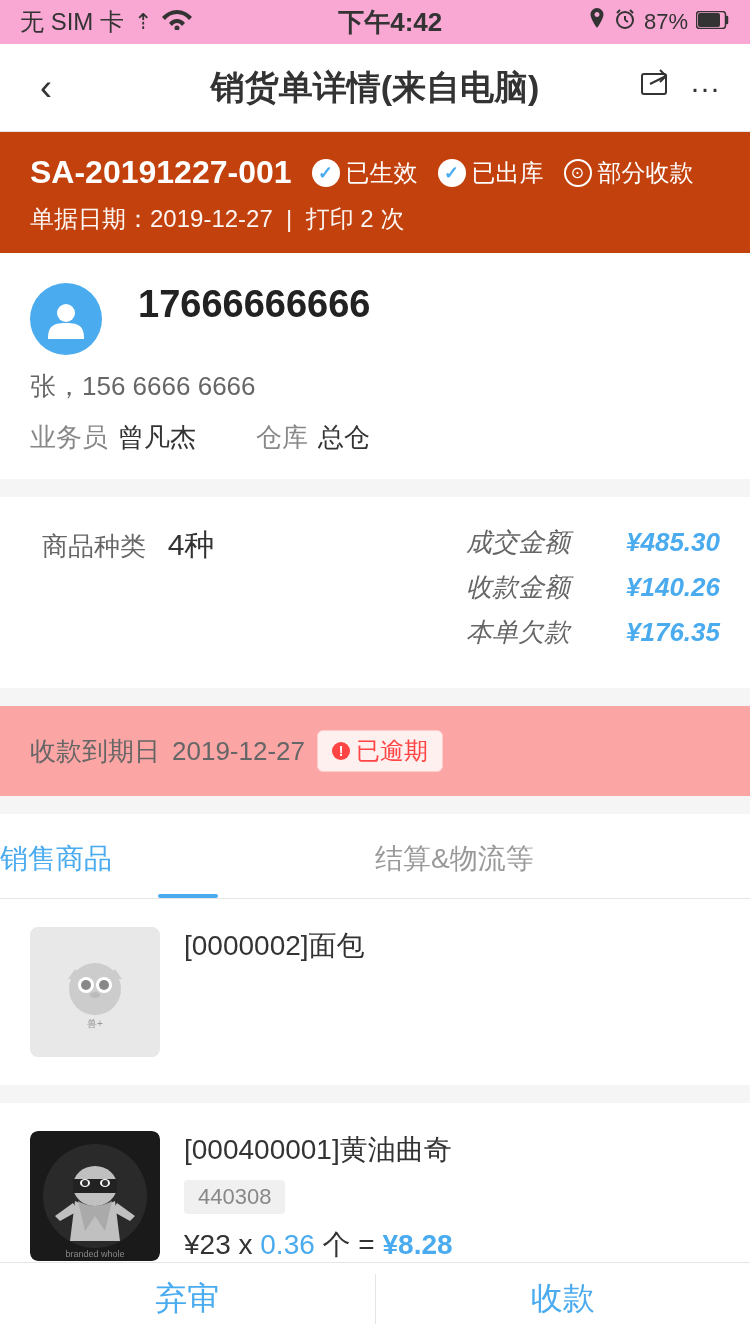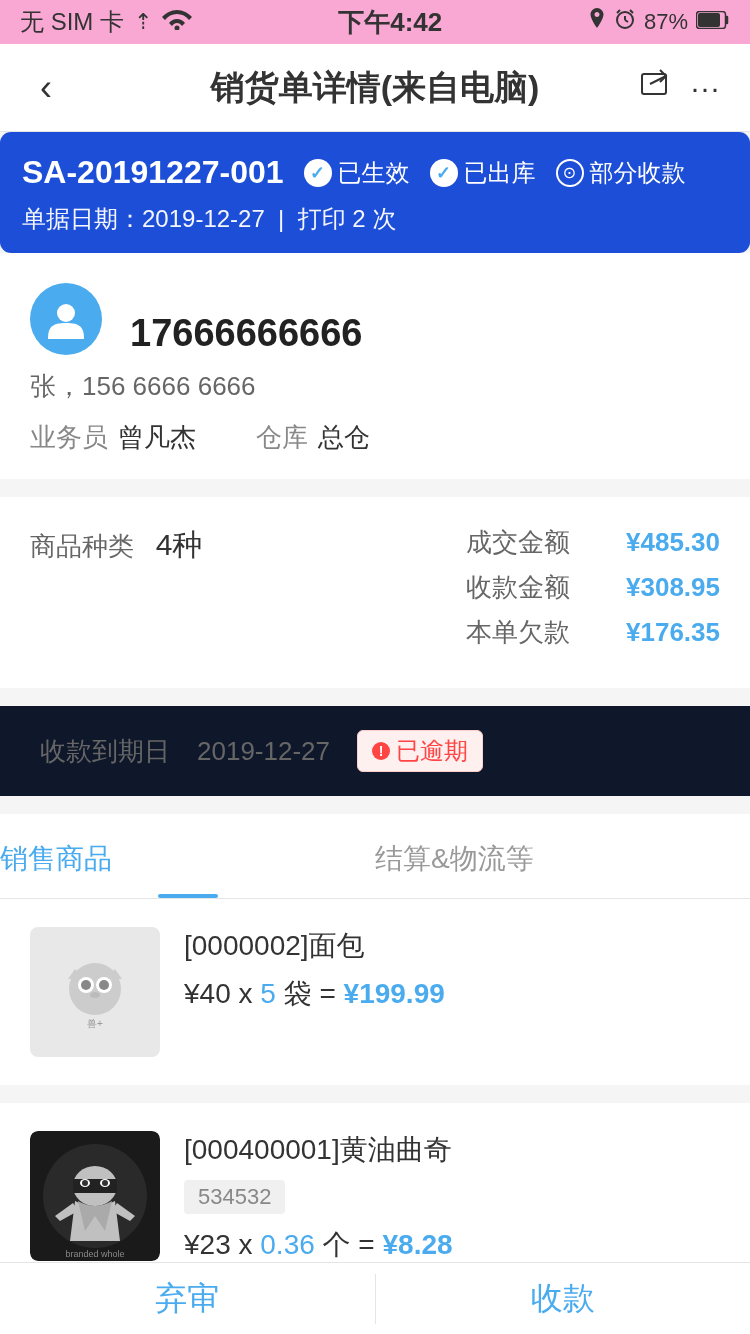--- a/index.html
+++ b/index.html
@@ -59,24 +59,23 @@
       gap: 20px;
     }
     .nav-action-btn {
       font-size: 30px;
       color: #333;
       cursor: pointer;
     }
 
     
     .order-header {
-      background: #1d4ed8;
-      padding: 22px 22px 18px;
+      background: #c2410c;
+      padding: 22px 30px 18px;
       color: #fff;
-      border-radius: 11px;
     }
     .order-header-top {
       display: flex;
       align-items: center;
       gap: 20px;
       margin-bottom: 12px;
       flex-wrap: wrap;
     }
     .order-id {
       font-size: 32px;
@@ -116,22 +115,22 @@
     }
 
     
     .customer-section {
       background: #fff;
       padding: 30px 30px 24px;
       margin-bottom: 18px;
     }
     .customer-top {
       display: flex;
-      align-items: flex-end;
-      gap: 28px;
+      align-items: flex-start;
+      gap: 36px;
       margin-bottom: 14px;
     }
     .customer-avatar {
       width: 72px;
       height: 72px;
       border-radius: 50%;
       background: #4AABEE;
       display: flex;
       align-items: center;
       justify-content: center;
@@ -161,42 +160,43 @@
 
     
     .summary-section {
       background: #fff;
       padding: 28px 30px;
       margin-bottom: 18px;
       display: flex;
       justify-content: space-between;
       align-items: flex-start;
     }
-    .summary-left { font-size: 26px; color: #666; }
+    .summary-left { font-size: 26px; color: #666; margin-left: 12px; }
     .summary-left-value { font-size: 30px; color: #333; font-weight: 500; display: inline; }
     .summary-right { text-align: right; }
     .summary-row {
       display: flex;
       justify-content: flex-end;
       align-items: center;
       gap: 30px;
       margin-bottom: 10px;
       font-size: 26px;
+      font-style: italic;
     }
     .summary-row-label { color: #666; }
     .summary-row-value { color: #4AABEE; font-weight: 600; min-width: 120px; text-align: right; }
 
     
     .due-section {
-      background: #0f172a;
-      padding: 24px 40px;
+      background: #fca5a5;
+      padding: 24px 30px;
       margin-bottom: 18px;
       display: flex;
       align-items: center;
-      gap: 27px;
+      gap: 12px;
       font-size: 26px;
       color: #666;
     }
     .overdue-badge {
       background: #fff0f0;
       border: 1px solid #ffcccc;
       color: #ff4444;
       border-radius: 6px;
       padding: 4px 14px;
       font-size: 24px;
@@ -440,21 +440,21 @@
     &nbsp;
     <span class="summary-left-value">4种</span>
   </div>
   <div class="summary-right">
     <div class="summary-row">
       <span class="summary-row-label">成交金额</span>
       <span class="summary-row-value">¥485.30</span>
     </div>
     <div class="summary-row">
       <span class="summary-row-label">收款金额</span>
-      <span class="summary-row-value">¥308.95</span>
+      <span class="summary-row-value">¥140.26</span>
     </div>
     <div class="summary-row">
       <span class="summary-row-label">本单欠款</span>
       <span class="summary-row-value">¥176.35</span>
     </div>
   </div>
 </div>
 
 <div class="due-section">
   <span>收款到期日</span>
@@ -492,28 +492,20 @@
 
           <path d="M25 22 L32 32 L18 32 Z" fill="#ccc"></path>
           <path d="M65 22 L72 32 L58 32 Z" fill="#ccc"></path>
 
           <text x="45" y="80" text-anchor="middle" font-size="10" fill="#999">兽+</text>
         </svg>
       </div>
     </div>
     <div class="product-details">
       <div class="product-name">[0000002]面包</div>
-      <div class="product-price">
-        <span>¥40</span>
-        <span> x </span>
-        <span class="highlight">5</span>
-        <span>袋</span>
-        <span> = </span>
-        <span class="total">¥199.99</span>
-      </div>
     </div>
   </div>
 
   <div class="product-item">
     <div class="product-image">
 
       <svg width="130" height="130" viewBox="0 0 130 130" fill="none">
         <rect width="130" height="130" rx="8" fill="#1a1a1a"></rect>
         <circle cx="65" cy="65" r="52" fill="#2a2a2a"></circle>
 
@@ -527,21 +519,21 @@
         <path d="M45 70 Q65 80 85 70 L90 110 L40 110 Z" fill="#c0c0c0"></path>
         <path d="M48 70 L55 100 L65 85 L75 100 L82 70 Q65 80 48 70Z" fill="#aaa"></path>
 
         <path d="M43 72 L25 85 L30 90 L48 80Z" fill="#c0c0c0"></path>
         <path d="M87 72 L105 85 L100 90 L82 80Z" fill="#c0c0c0"></path>
         <text x="65" y="126" text-anchor="middle" font-size="9" fill="#888">branded whole</text>
       </svg>
     </div>
     <div class="product-details">
       <div class="product-name">[000400001]黄油曲奇</div>
-      <div class="product-tag">534532</div>
+      <div class="product-tag">440308</div>
       <div class="product-price">
         <span>¥23</span>
         <span> x </span>
         <span class="highlight">0.36</span>
         <span>个</span>
         <span> = </span>
         <span class="total">¥8.28</span>
       </div>
     </div>
   </div>

